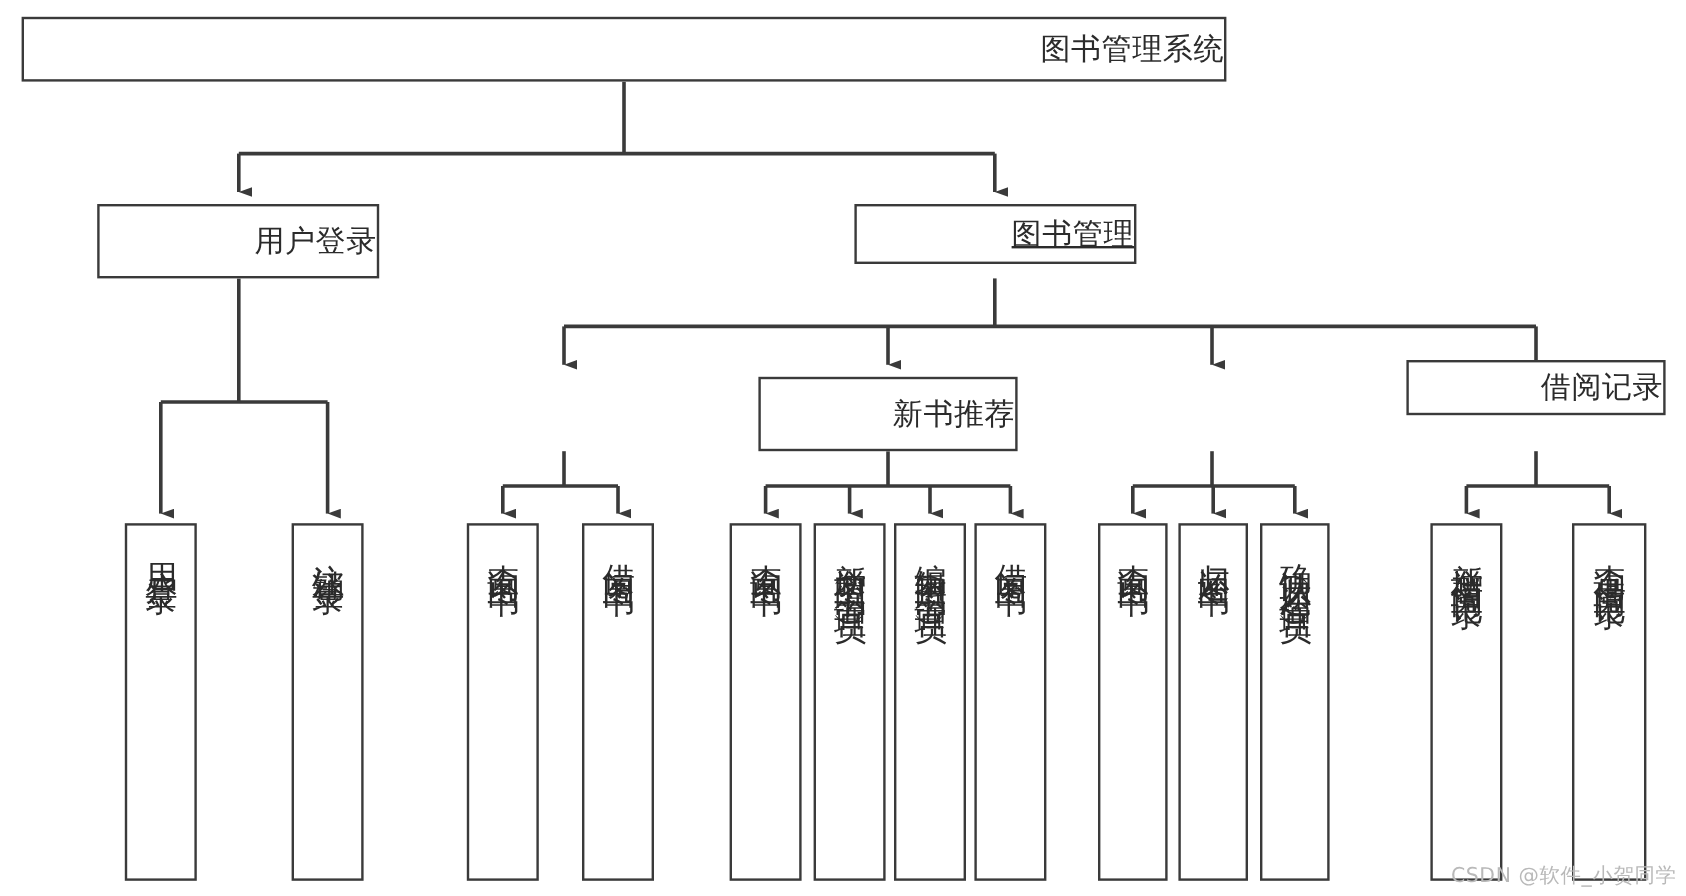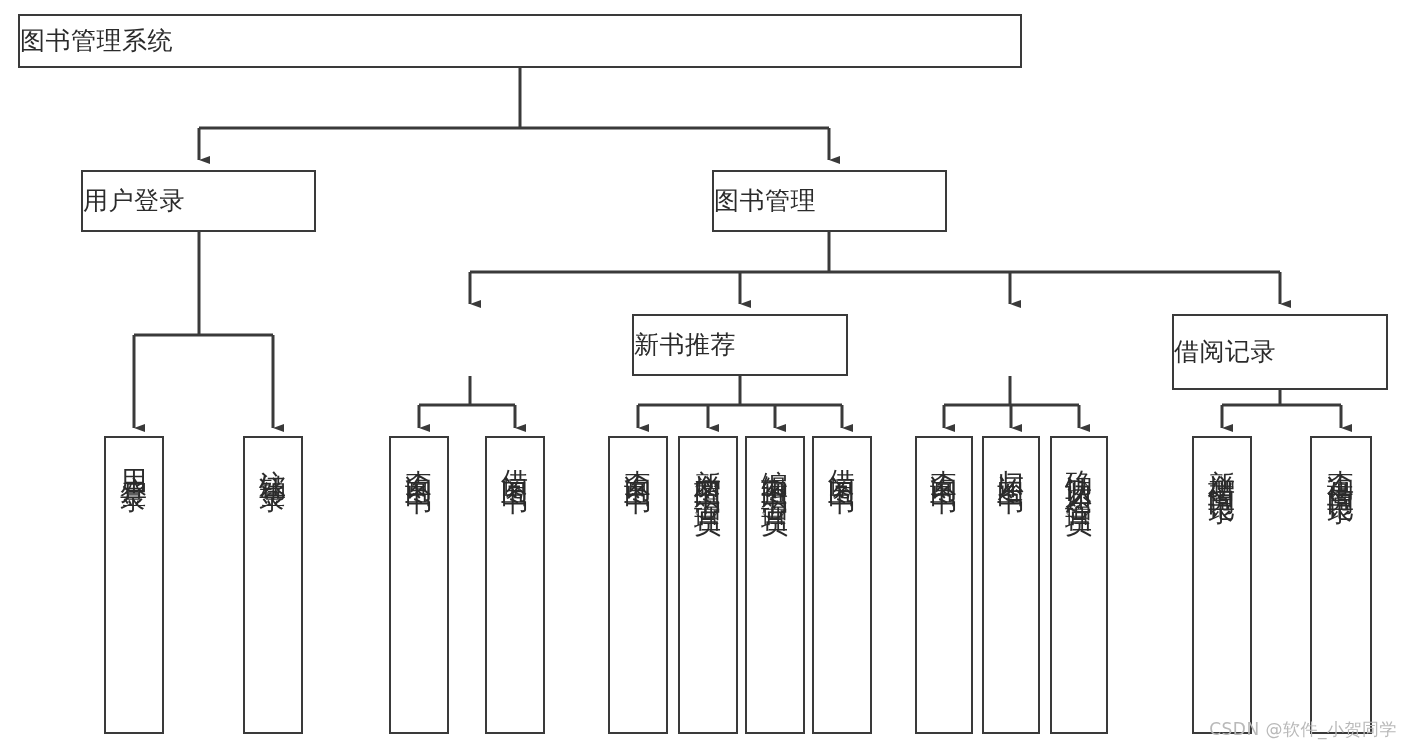--- a/index.html
+++ b/index.html
@@ -26,21 +26,21 @@
     height: 747px;
     pointer-events: none;
   }
   .node {
     position: absolute;
     box-sizing: border-box;
     background: #ffffff;
     border: 2px solid #3a3a3a;
     display: flex;
     align-items: center;
-    justify-content: flex-start;
+    justify-content: flex-end;
     color: #2b2b2b;
     line-height: 1.18;
   }
   .node .label {
     display: block;
     text-align: center;
     white-space: nowrap;
   }
   
   .node.horiz .label {
@@ -131,28 +131,28 @@
     </g>
   </svg>
 
   <div class="node horiz root" style="left:18px; top:14px; width:1004px; height:54px;">
     <span class="label">图书管理系统</span>
   </div>
 
   <div class="node horiz" style="left:81px; top:170px; width:235px; height:62px;">
     <span class="label">用户登录</span>
   </div>
-  <div class="node horiz" style="left:712px; top:170px; width:235px; height:62px;">
+  <div class="node horiz" style="left:712px; top:170px; width:235px; height:50px;text-decoration:underline;">
     <span class="label">图书管理</span>
   </div>
 
   <div class="node horiz" style="left:632px; top:314px; width:216px; height:62px;">
     <span class="label">新书推荐</span>
   </div>
-  <div class="node horiz" style="left:1172px; top:314px; width:216px; height:76px;">
+  <div class="node horiz" style="left:1172px; top:300px; width:216px; height:46px;">
     <span class="label">借阅记录</span>
   </div>
 
   <div class="node vert" style="left:104px; top:436px; width:60px; height:298px;">
     <span class="label">用户登录</span>
   </div>
   <div class="node vert" style="left:243px; top:436px; width:60px; height:298px;">
     <span class="label">注销登录</span>
   </div>
 

